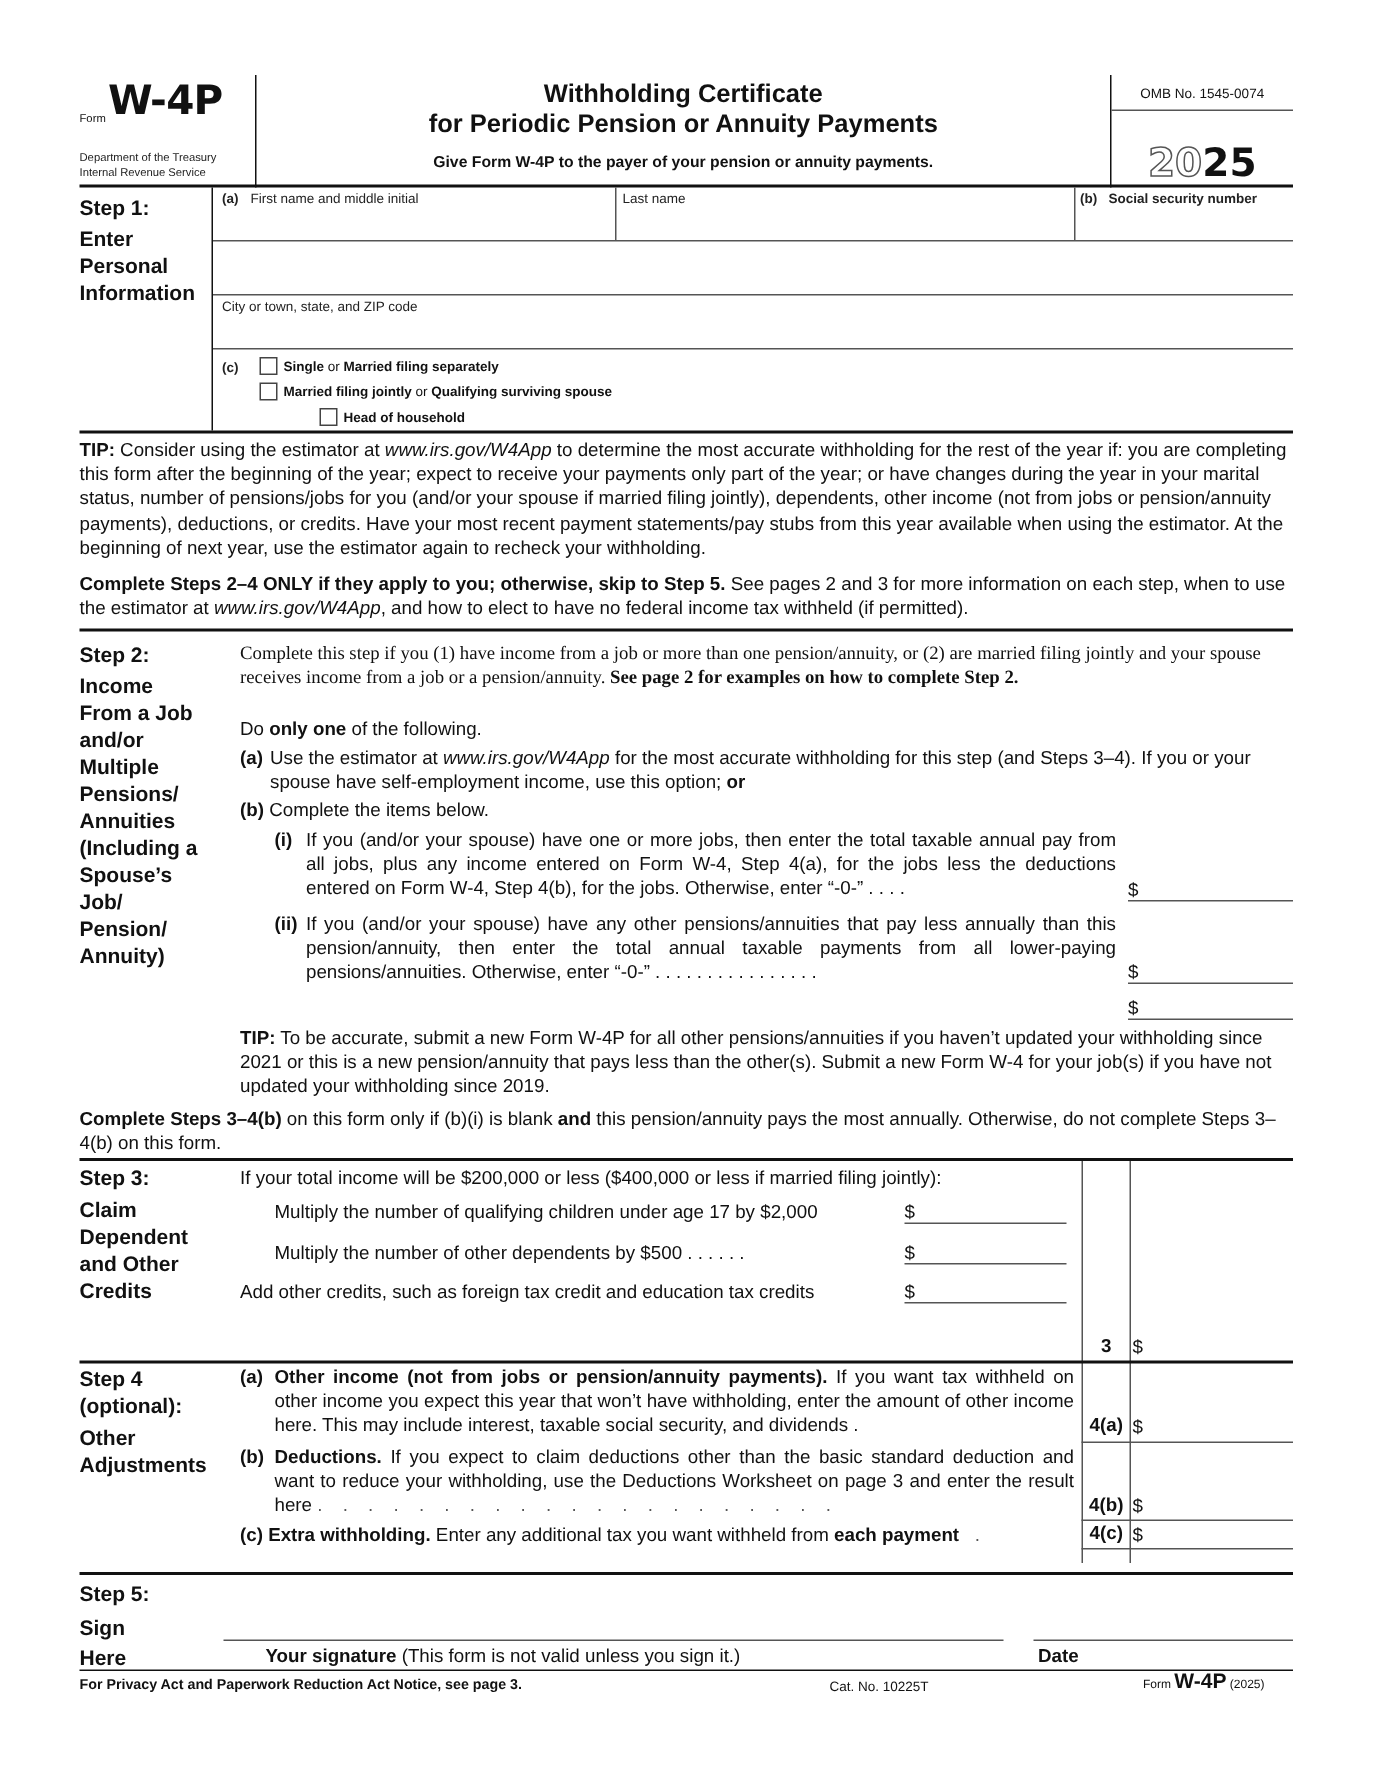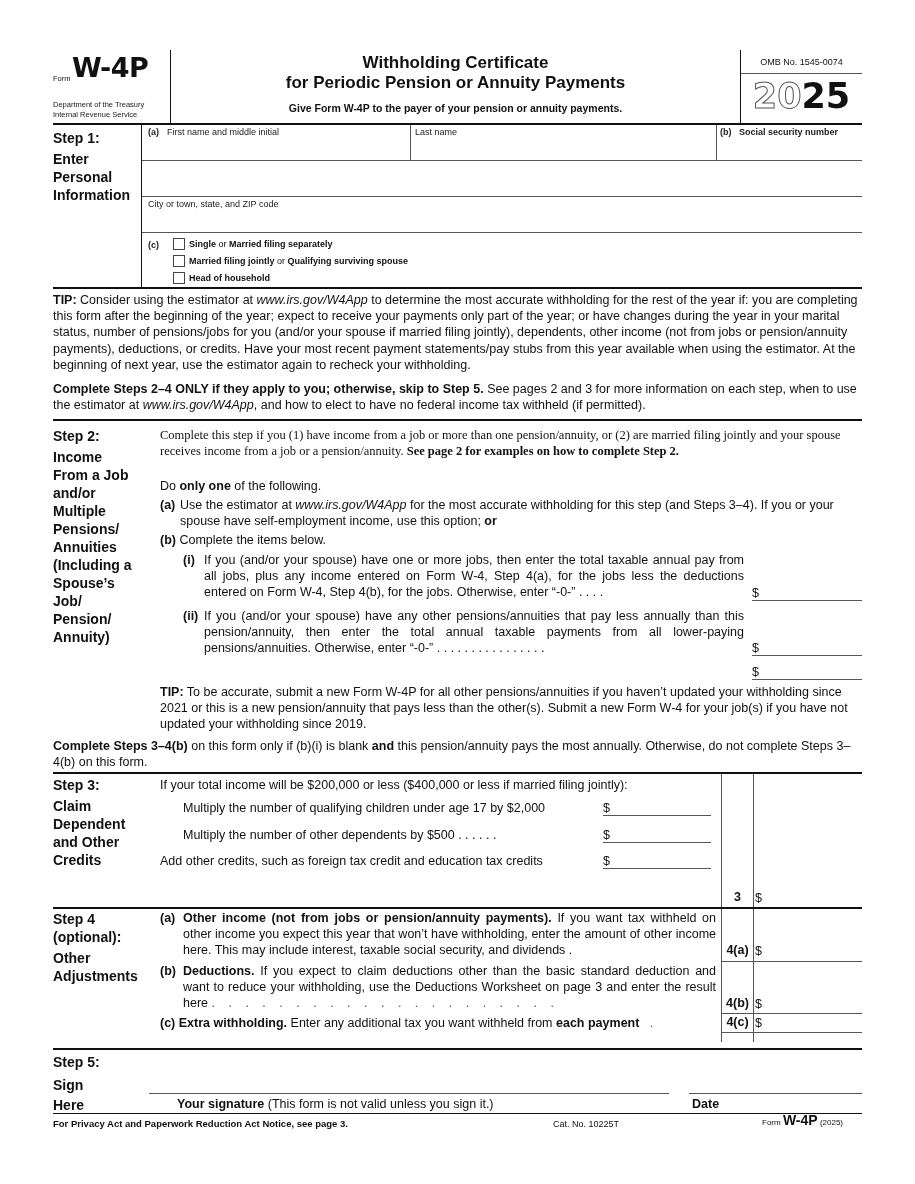--- a/index.html
+++ b/index.html
@@ -12,21 +12,21 @@
   .hdr-left { position: absolute; left: 0; top: 0; width: 118px; height: 75px; border-right: 1.5px solid #111; }
   .form-label { position: absolute; left: 0; top: 24px; font-size: 7.5px; }
   .form-name { position: absolute; left: 19px; top: 2px; font-size: 27px; font-weight: 900; letter-spacing: -0.5px; font-family: "DejaVu Sans", sans-serif; }
   .dept { position: absolute; left: 0; top: 50px; font-size: 7.5px; line-height: 10px; color: #222; }
   .hdr-mid { position: absolute; left: 118px; top: 0; width: 569px; text-align: center; }
   .title1 { margin-top: 3px; font-size: 17px; font-weight: bold; line-height: 20px; }
   .title2 { font-size: 17px; font-weight: bold; line-height: 20px; }
   .subtitle { margin-top: 9px; font-size: 10.5px; font-weight: bold; }
   .hdr-right { position: absolute; left: 687px; top: 0; width: 122px; height: 75px; border-left: 1.5px solid #111; }
   .omb { height: 24px; border-bottom: 1px solid #555; font-size: 9px; text-align: center; padding-top: 7px; }
-  .year { text-align: center; font-size: 35px; font-weight: 900; margin-top: 2px; font-family: "DejaVu Sans", sans-serif; }
+  .year { text-align: center; font-size: 26px; font-weight: 900; margin-top: 20px; font-family: "DejaVu Sans", sans-serif; }
   .year .outline { color: #fff; -webkit-text-stroke: 1px #555; }
 
   
   .s1 { position: relative; height: 164px; border-bottom: 2.5px solid #111; }
   .step-label { position: absolute; left: 0; top: 4px; width: 88px; font-size: 14px; font-weight: bold; line-height: 18px; }
   .step-label .t { display: block; }
   .step-label .t.gap { margin-top: 3px; }
   .s1-grid { position: absolute; left: 88px; top: 0; right: 0; height: 162px; border-left: 1.5px solid #111; }
   .cell-lbl { position: absolute; font-size: 9px; color: #222; }
   .hline { position: absolute; left: 0; right: 0; border-top: 1px solid #555; }
@@ -108,21 +108,21 @@
         <b>Single</b>
           <span style="white-space:pre"> or </span>
           <b>Married filing separately</b>
       </div>
       <div class="cb-row" style="top:130px;">
         <span class="cb"></span>
         <b>Married filing jointly</b>
           <span style="white-space:pre"> or </span>
           <b>Qualifying surviving spouse</b>
       </div>
-      <div class="cb-row" style="top:147px;">
+      <div class="cb-row" style="top:147px;margin-left:40px;">
         <span class="cb"></span>
         <b>Head of household</b>
       </div>
     </div>
   </div>
 
   <div class="tip" style="top:242px;">
     <b>TIP:</b><span style="white-space:pre-wrap"> Consider using the estimator at </span><i>www.irs.gov/W4App</i><span> to determine the most accurate withholding for the rest of the year if: you are completing this form after the beginning of the year; expect to receive your payments only part of the year; or have changes during the year in your marital status, number of pensions/jobs for you (and/or your spouse if married filing jointly), dependents, other income (not from jobs or pension/annuity payments), deductions, or credits. Have your most recent payment statements/pay stubs from this year available when using the estimator. At the beginning of next year, use the estimator again to recheck your withholding.</span>
   </div>
 

